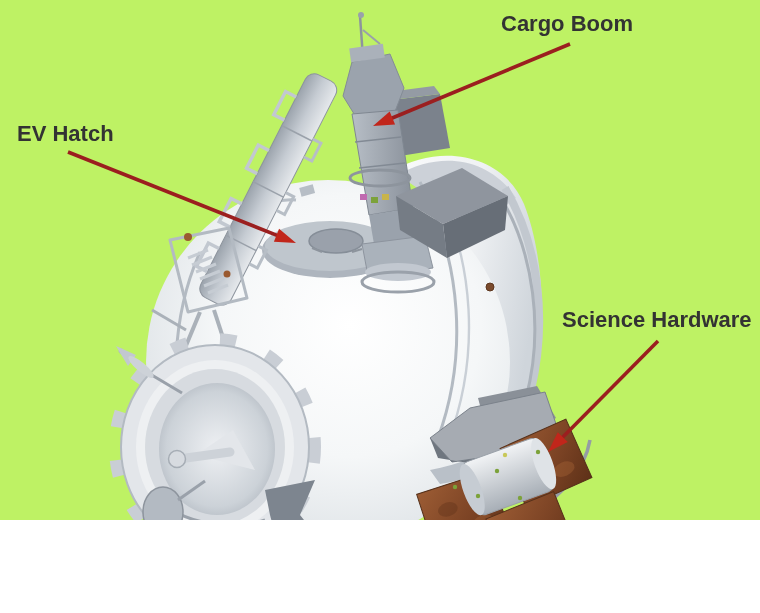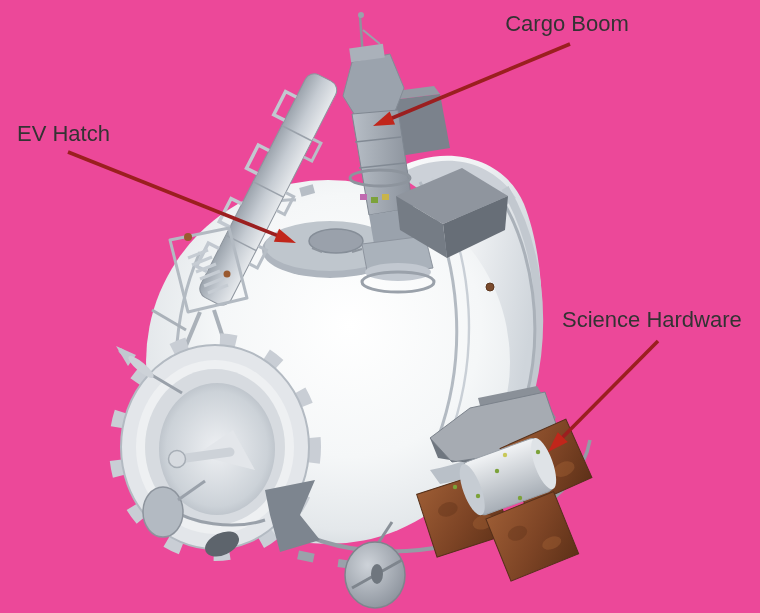--- a/index.html
+++ b/index.html
@@ -1,18 +1,18 @@
 <!DOCTYPE html>
 <html><head>
 <meta charset="utf-8">
 <style>
   html,body{margin:0;padding:0;background:#ffffff;}
   .figure-canvas{
-    position:relative;width:760px;height:613px;background:#ec4899;
-    font-family:"Liberation Sans",sans-serif;overflow:hidden;
+    position:relative;width:760px;height:520px;background:#bef264;
+    font-family:"Liberation Sans",sans-serif;overflow:hidden;font-weight:bold;
   }
   .figure-canvas svg{position:absolute;inset:0;}
   text{font-family:"Liberation Sans",sans-serif;}
 </style>
 </head>
 <body>
 
 <div class="figure-canvas">
 <svg width="760" height="613" viewBox="0 0 760 613">
   <defs>

